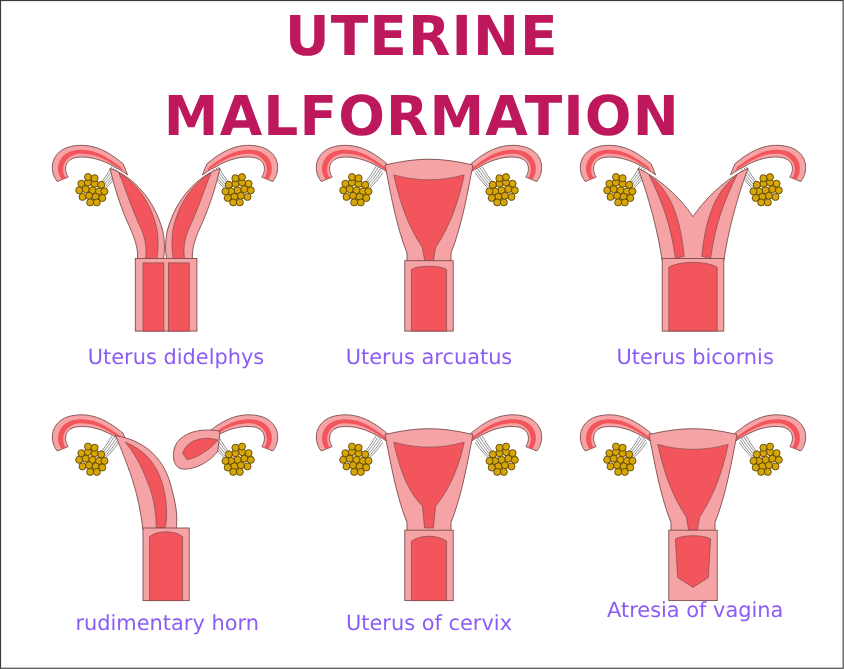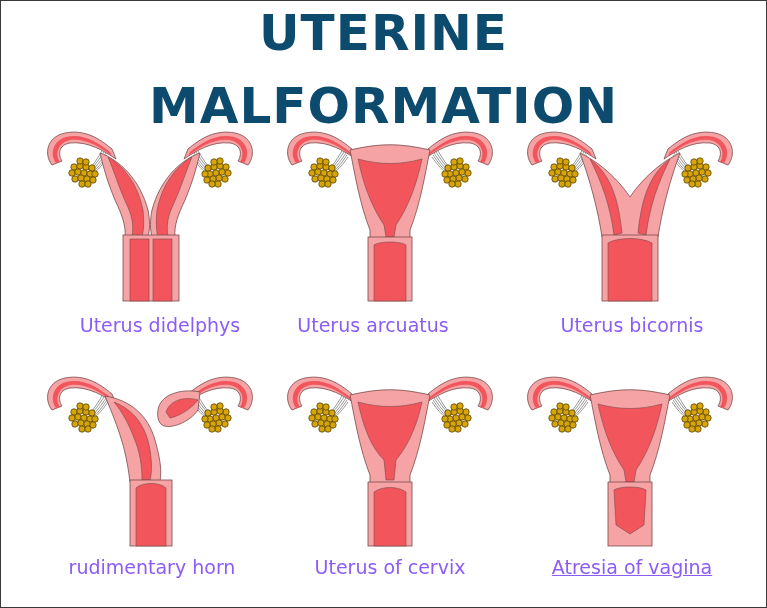--- a/index.html
+++ b/index.html
@@ -1,18 +1,18 @@
 <!DOCTYPE html>
 <html><head>
 <meta charset="utf-8">
 <style>
   html,body{margin:0;padding:0;background:#fff;}
   body{width:767px;height:608px;overflow:hidden;}
   .frame{position:absolute;left:0;top:0;width:765px;height:606px;border:1px solid #3a3a3a;background:#fff;}
-  .title{position:absolute;left:0;width:767px;text-align:center;font-family:"DejaVu Sans",sans-serif;font-weight:bold;font-size:50px;line-height:56px;color:#0c4a6e;letter-spacing:1px;}
+  .title{position:absolute;left:0;width:767px;text-align:center;font-family:"DejaVu Sans",sans-serif;font-weight:bold;font-size:50px;line-height:56px;color:#be185d;letter-spacing:1px;}
   .t1{top:5px;}
   .t2{top:78px;}
   .panel{position:absolute;width:240px;height:180px;}
   .panel svg{width:240px;height:180px;display:block;}
   .caption{position:absolute;width:256px;text-align:center;font-family:"DejaVu Sans",sans-serif;font-size:19px;line-height:25px;color:#8b5cf6;}
 </style>
 </head>
 <body>
 
 <div class="frame"></div>
@@ -103,21 +103,21 @@
         <g transform="translate(44,42)">
           <use href="#ovary"></use>
         </g>
     </g>
     <path d="M80,25 C110,18 130,18 160,25 C155,50 150,80 140,105 L140,115 L100,115 L100,105 C90,80 85,50 80,25 Z" fill="#f6a3a5" stroke="#7a4a4a" stroke-width="0.8"></path>
     <path d="M88,34 C110,40 130,40 152,34 C146,62 138,82 126,100 L124,112 L116,112 L114,100 C102,82 94,62 88,34 Z" fill="#f2555c" stroke="#7a4a4a" stroke-width="0.6"></path>
     <rect x="98" y="112" width="44" height="64" fill="#f6a3a5" stroke="#7a4a4a" stroke-width="0.8"></rect>
     <path d="M104,120 C110,116 130,116 136,120 L136,176 L104,176 Z" fill="#f2555c" stroke="#7a4a4a" stroke-width="0.6"></path>
   </svg>
 </div>
-<div class="caption" style="left:245px;top:313px;">
+<div class="caption" style="left:262px;top:313px;">
   <div>Uterus arcuatus</div>
   <div></div>
 </div>
 
 <div class="panel" style="left:510px;top:125px;">
   <svg viewBox="0 0 240 180">
     <use href="#tubeL"></use>
       <use href="#ligL"></use>
     <g transform="translate(44,42)">
         <use href="#ovary"></use>
@@ -207,16 +207,16 @@
         <g transform="translate(44,42)">
           <use href="#ovary"></use>
         </g>
     </g>
     <path d="M80,25 C110,18 130,18 160,25 C155,50 150,80 140,105 L140,115 L100,115 L100,105 C90,80 85,50 80,25 Z" fill="#f6a3a5" stroke="#7a4a4a" stroke-width="0.8"></path>
     <path d="M88,34 C110,40 130,40 152,34 C146,62 138,82 126,100 L124,112 L116,112 L114,100 C102,82 94,62 88,34 Z" fill="#f2555c" stroke="#7a4a4a" stroke-width="0.6"></path>
     <rect x="98" y="112" width="44" height="64" fill="#f6a3a5" stroke="#7a4a4a" stroke-width="0.8"></rect>
     <path d="M104,120 C110,116 130,116 136,120 L134,155 L120,164 L106,155 Z" fill="#f2555c" stroke="#7a4a4a" stroke-width="0.6"></path>
   </svg>
 </div>
-<div class="caption" style="left:504px;top:555px;text-decoration:underline;">
+<div class="caption" style="left:504px;top:543px;">
   <div>Atresia of vagina</div>
   <div></div>
 </div>
 
 </body></html>

